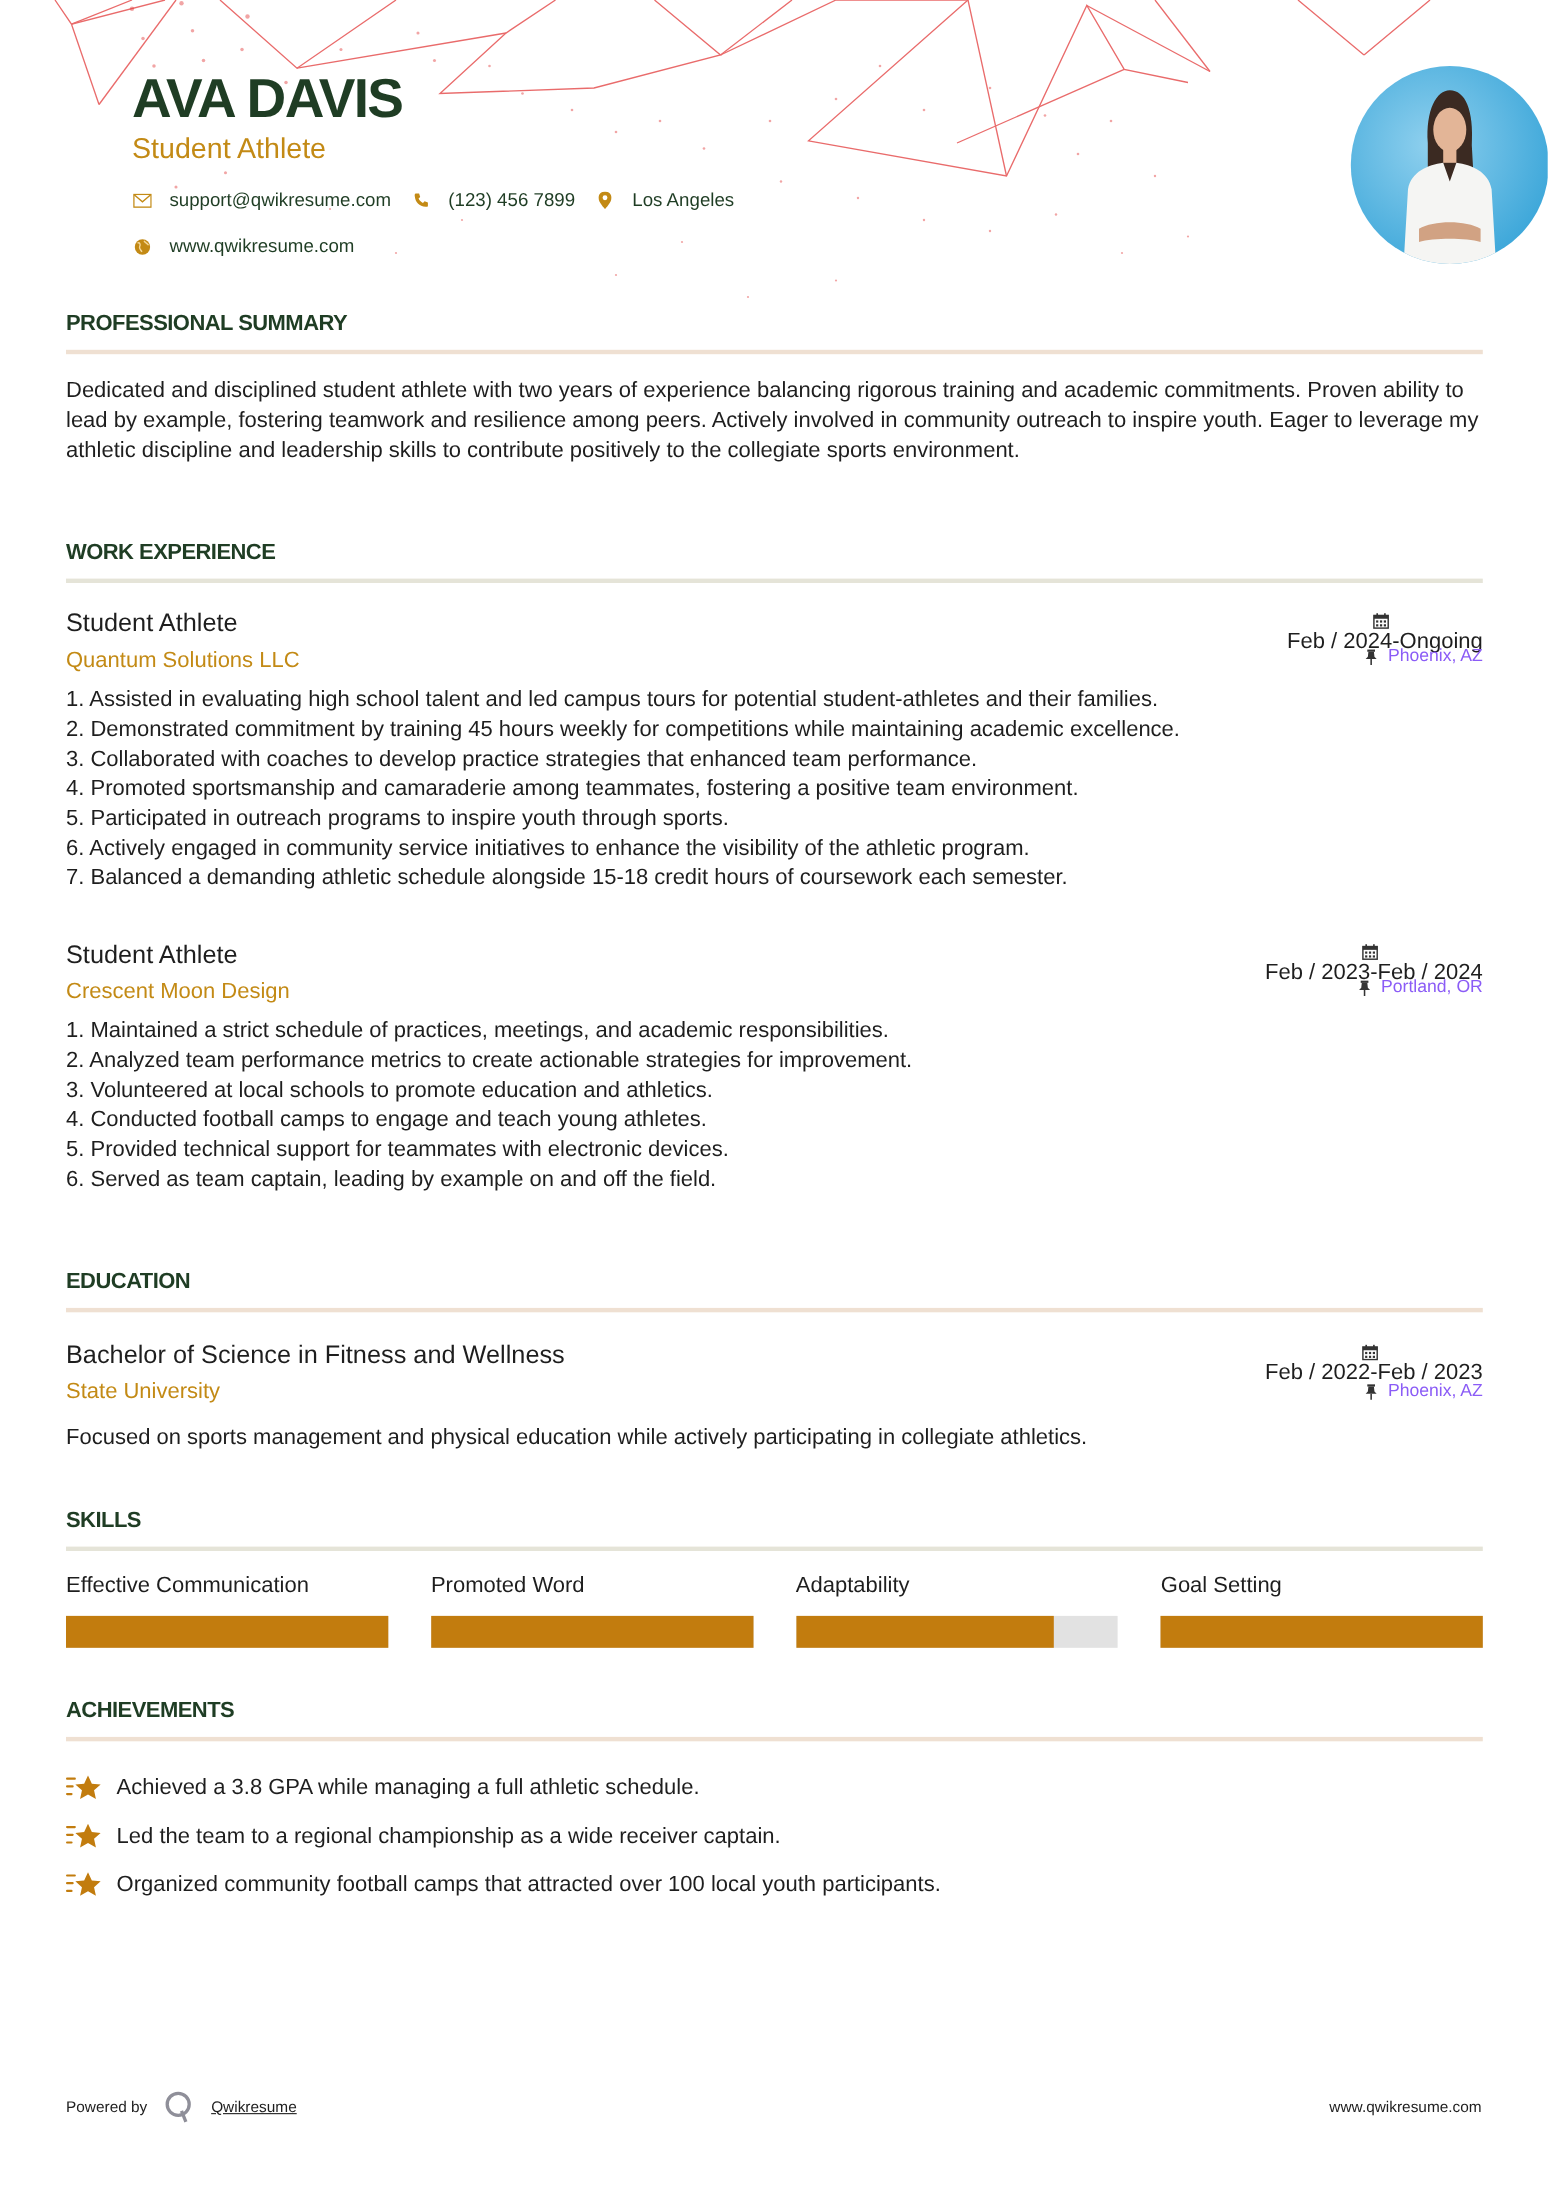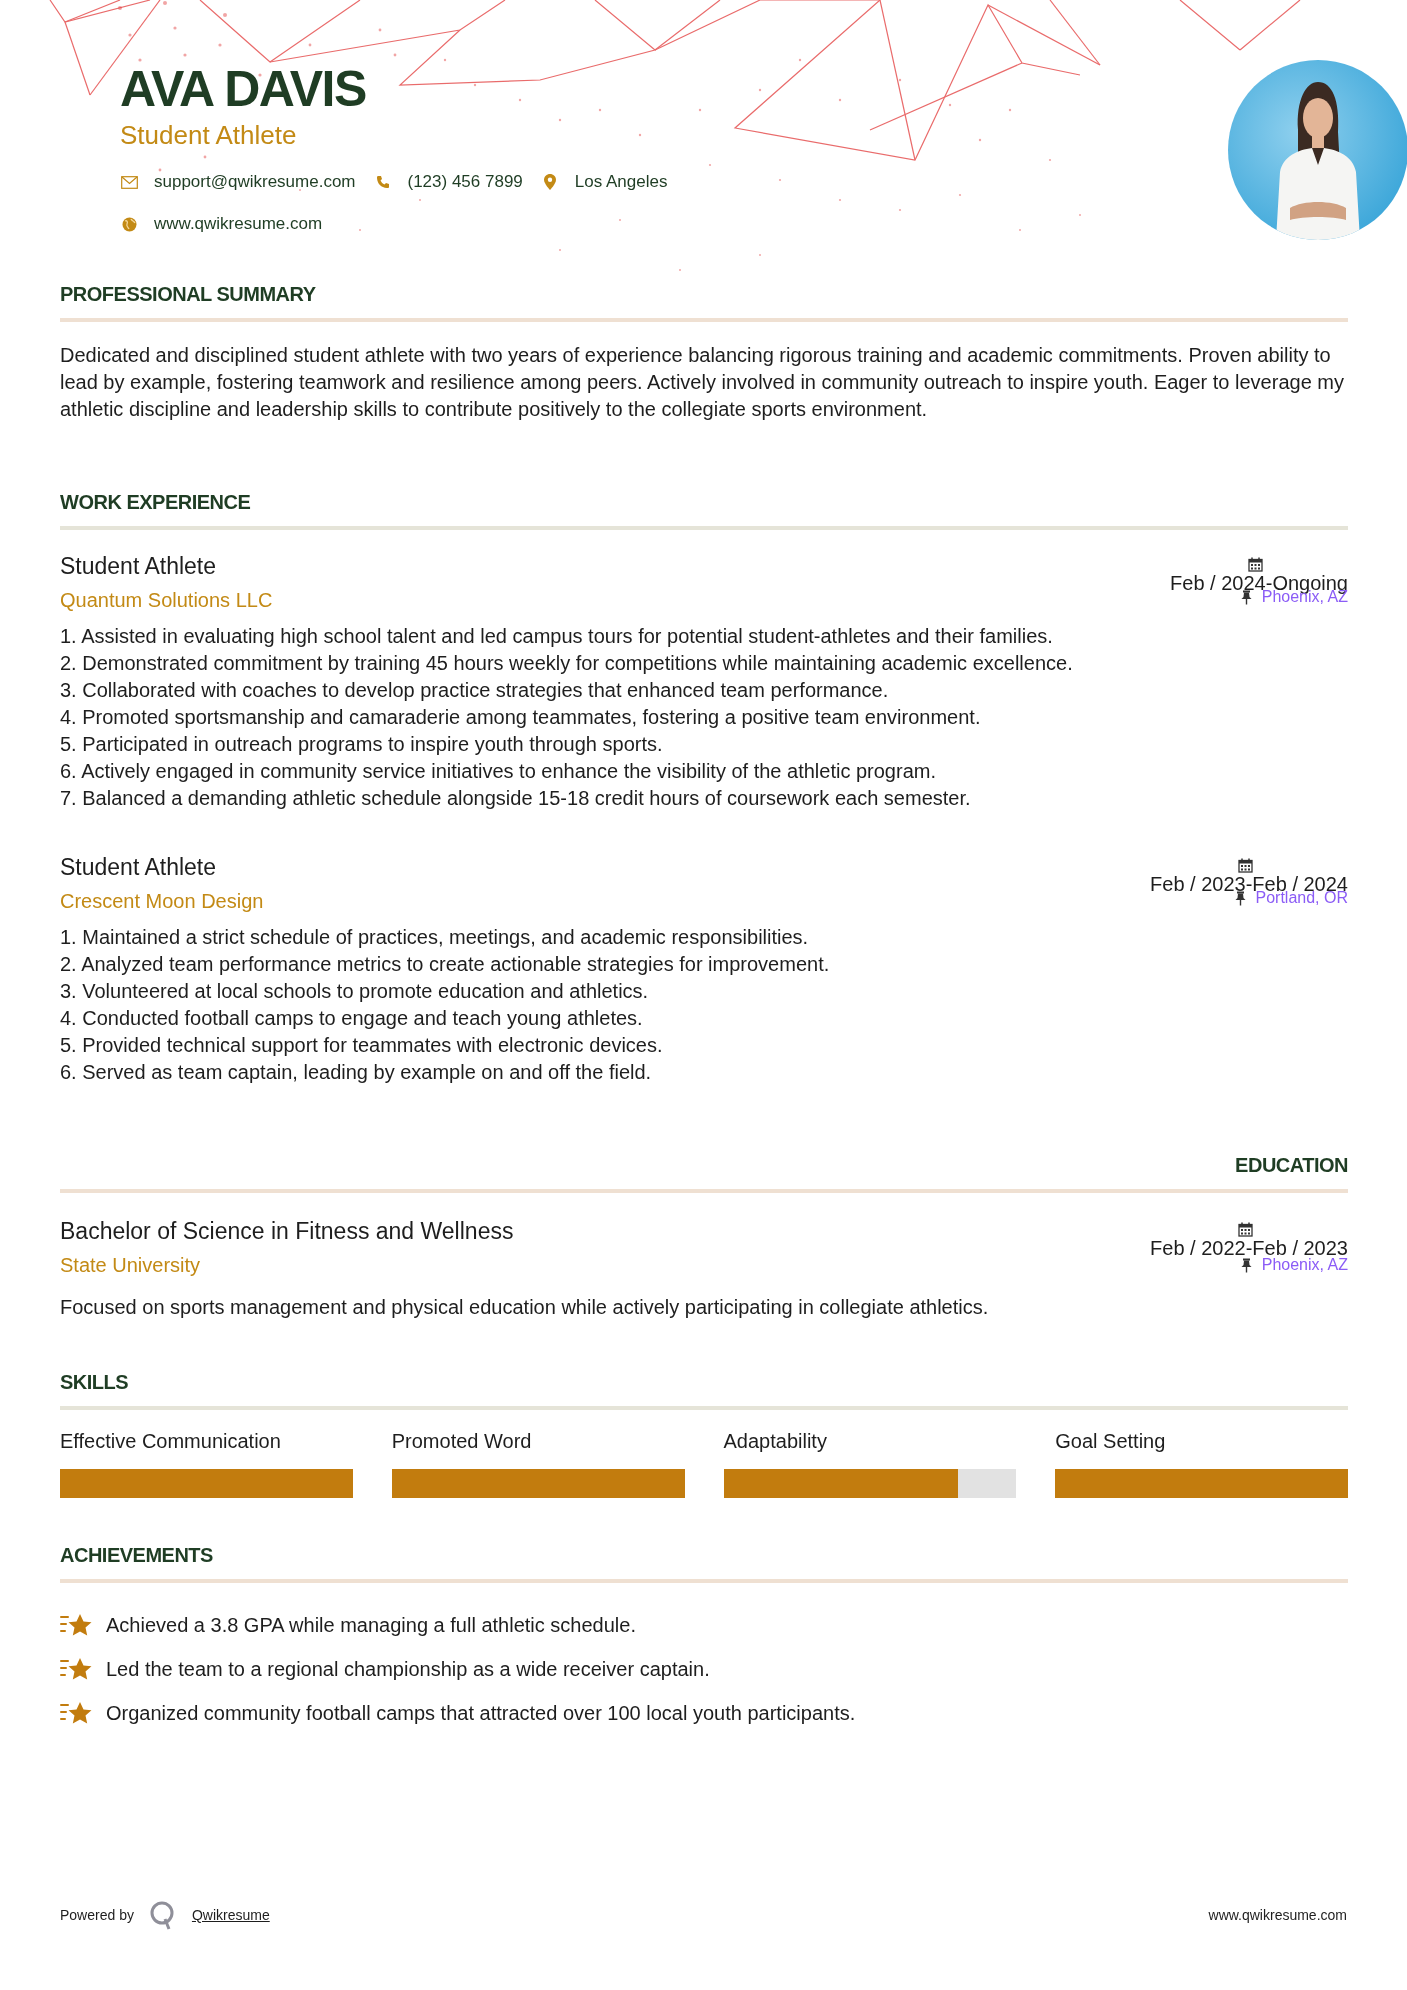--- a/index.html
+++ b/index.html
@@ -264,21 +264,21 @@
     <ol class="bullets">
       <li>1. Maintained a strict schedule of practices, meetings, and academic responsibilities.</li>
       <li>2. Analyzed team performance metrics to create actionable strategies for improvement.</li>
       <li>3. Volunteered at local schools to promote education and athletics.</li>
       <li>4. Conducted football camps to engage and teach young athletes.</li>
       <li>5. Provided technical support for teammates with electronic devices.</li>
       <li>6. Served as team captain, leading by example on and off the field.</li>
     </ol>
   </div>
 
-  <div class="section" style="top:1154px;text-align:right;">
+  <div class="section" style="top:1154px;">
     <div class="sec-title">EDUCATION</div>
     <div class="sec-rule"></div>
   </div>
   <div class="job" style="top:1218px;">
     <div class="job-head">
       <div class="job-title">Bachelor of Science in Fitness and Wellness</div>
       <div class="job-company">State University</div>
       <div class="job-date">
         <span class="meta-icon">
           <svg width="15" height="15" viewBox="0 0 15 15">

